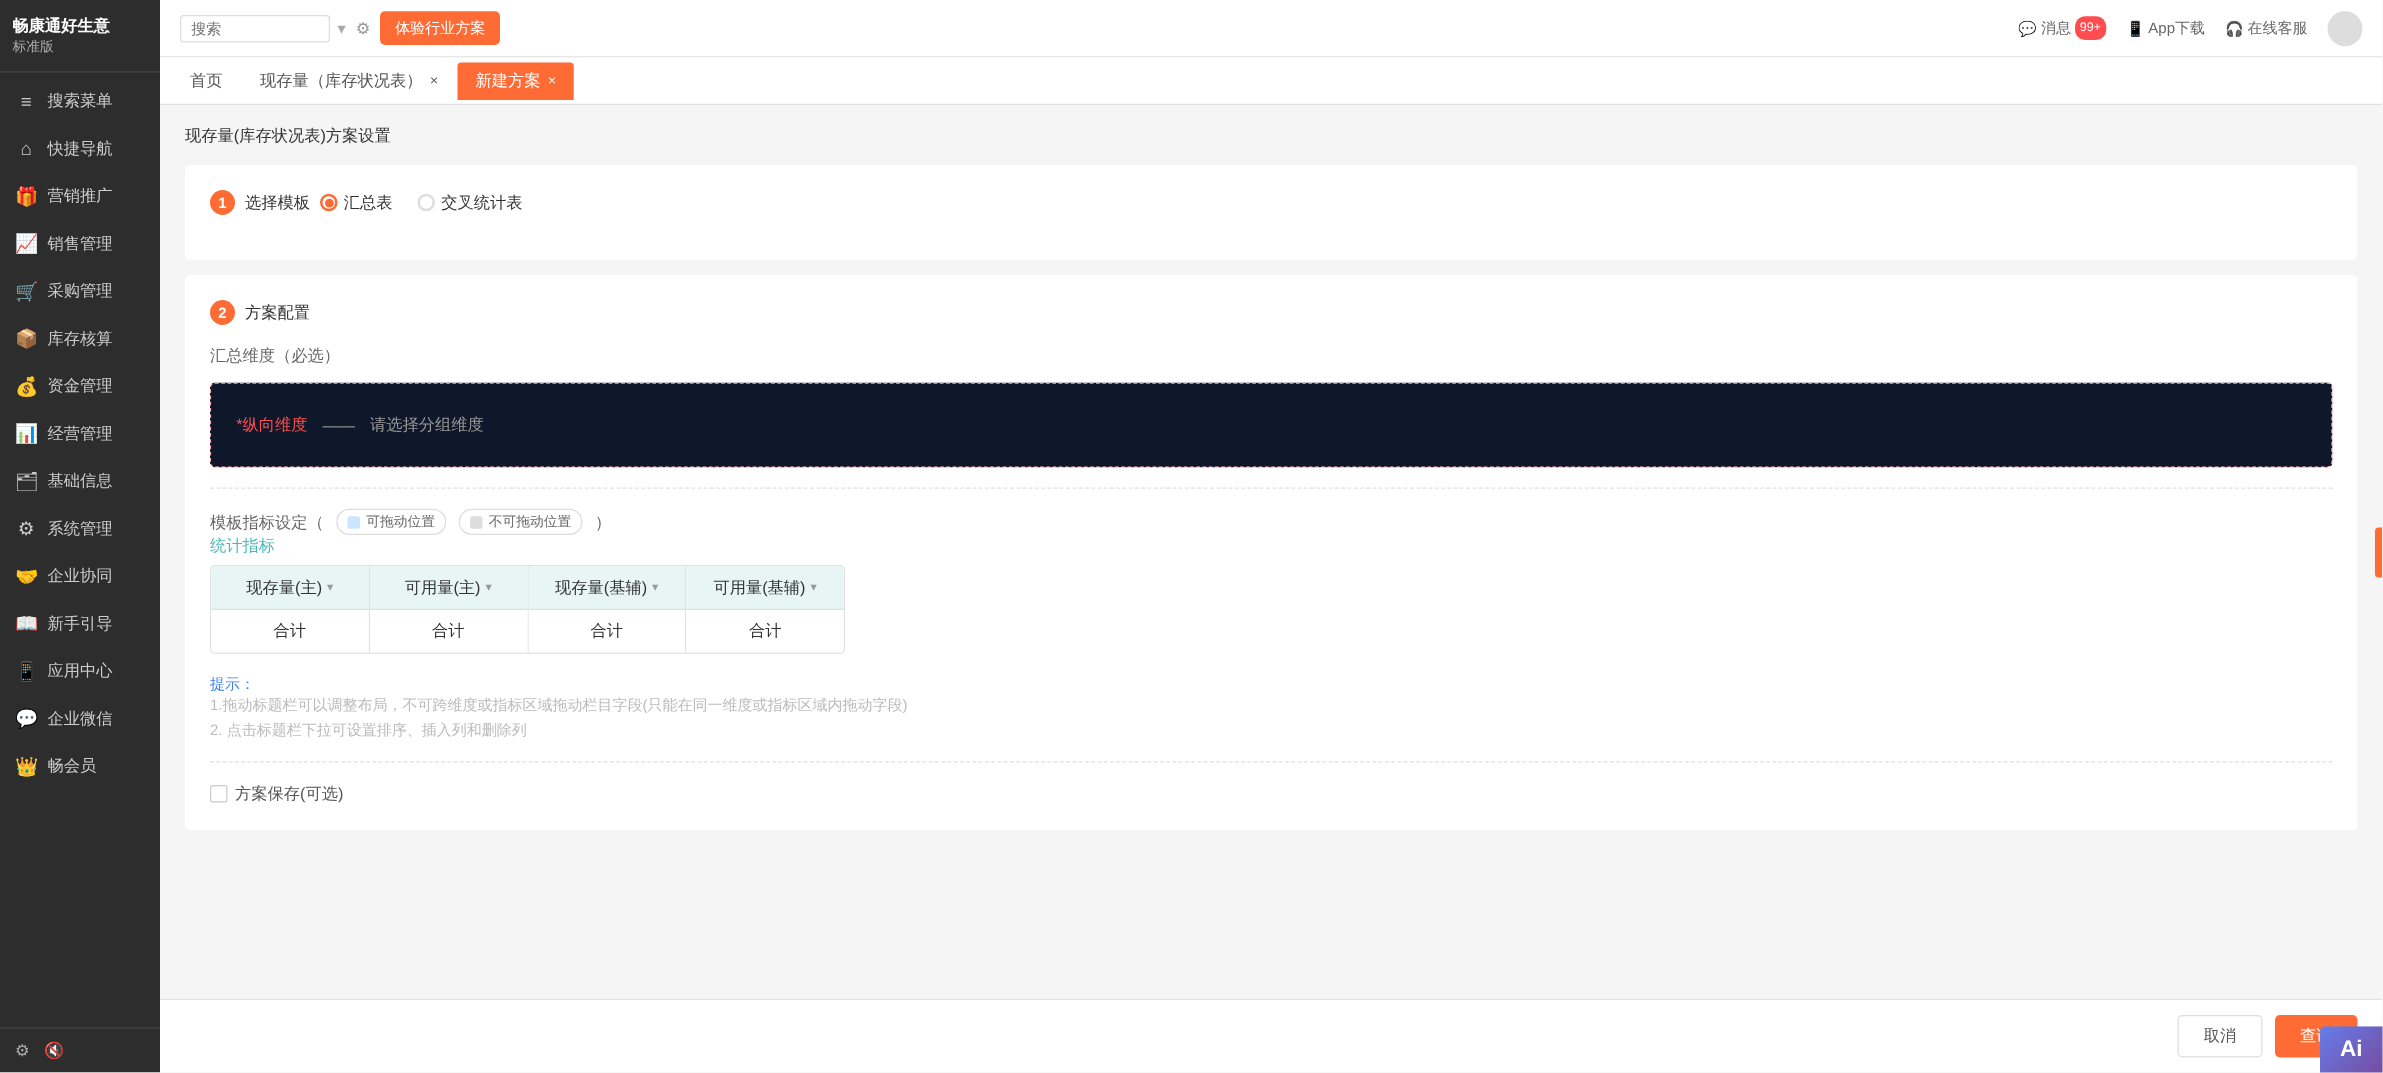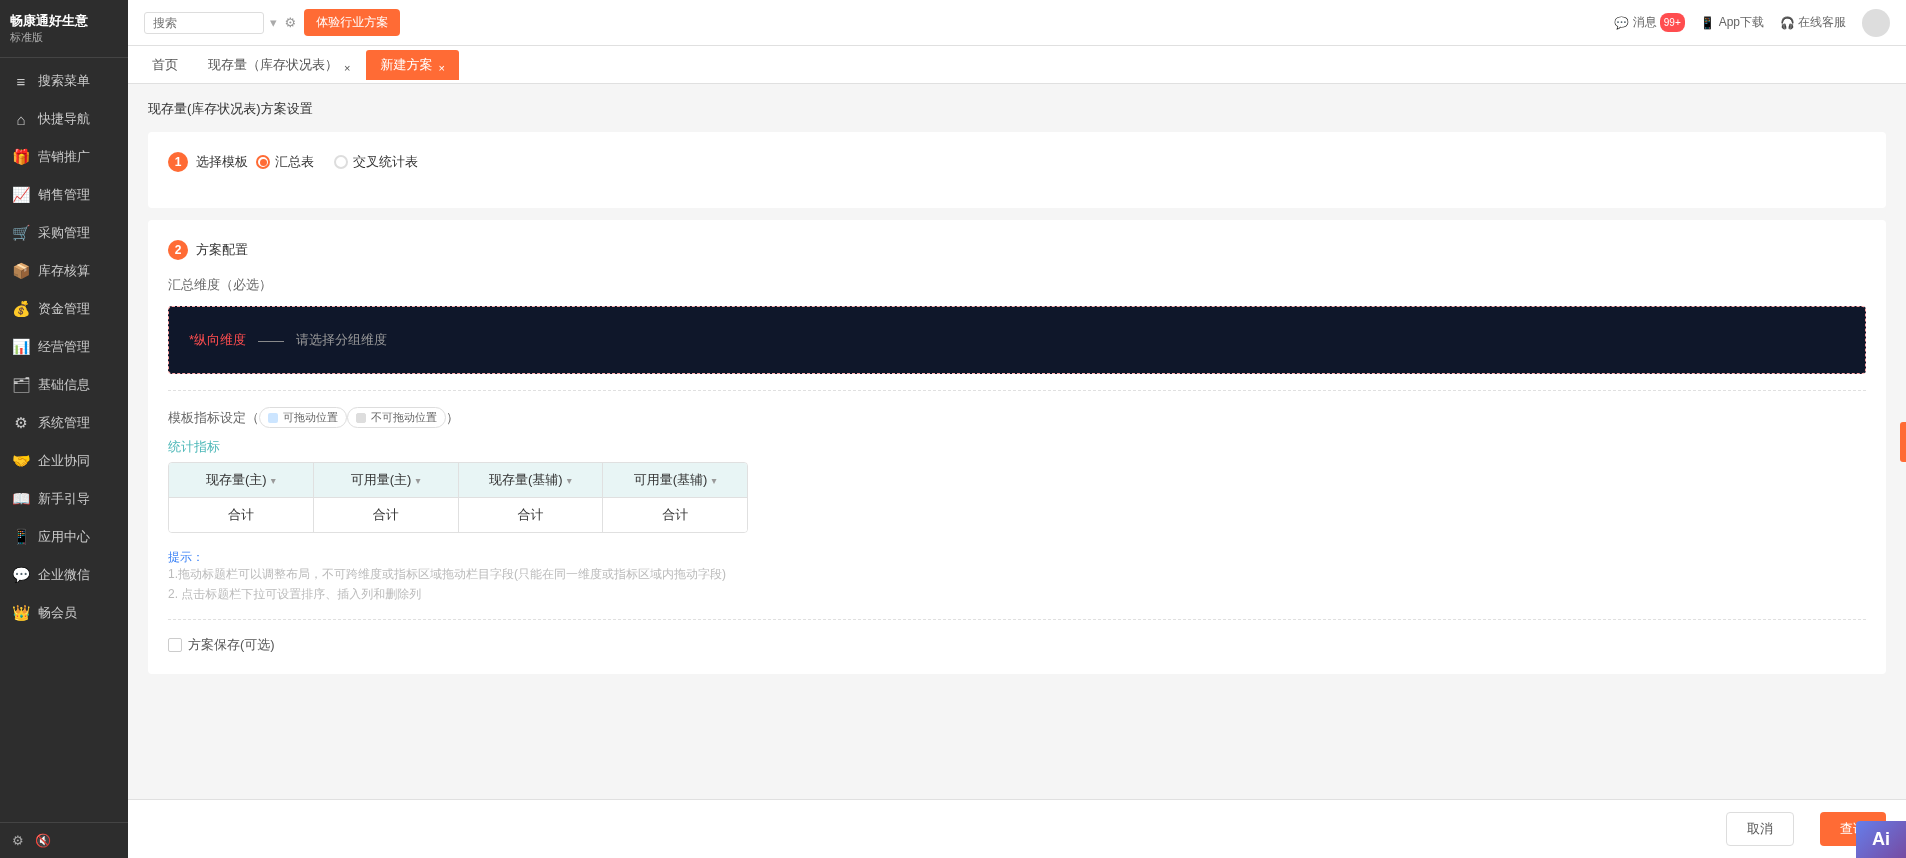--- a/index.html
+++ b/index.html
@@ -128,21 +128,21 @@
       padding: 0 10px;
       flex-shrink: 0;
       gap: 2px;
     }
     .tab {
       padding: 6px 14px;
       font-size: 13px;
       cursor: pointer;
       border-radius: 3px 3px 0 0;
       display: flex;
-      align-items: flex-end;
+      align-items: center;
       gap: 6px;
       color: #555;
     }
     .tab.active {
       background: #ff6b35;
       color: #fff;
     }
     .tab .close-icon { font-size: 11px; cursor: pointer; }
 
     
@@ -256,23 +256,23 @@
       font-size: 13px;
     }
 
     
     .indicator-settings {
       margin-bottom: 16px;
     }
     .indicator-label {
       font-size: 13px;
       color: #666;
-      margin-bottom: 10px;
-      display: flex;
-      align-items: center;
+      display: flex;
+      align-items: center;
+      gap: 10px;
     }
     .toggle-chip {
       display: inline-flex;
       align-items: center;
       gap: 5px;
       border: 1px solid #ddd;
       border-radius: 12px;
       padding: 2px 8px;
       font-size: 11px;
       color: #666;
@@ -292,21 +292,21 @@
     
     .stats-header-label {
       color: #4db8b8;
       font-size: 13px;
       margin-bottom: 6px;
     }
     .stats-table {
       border: 1px solid #e0e0e0;
       border-radius: 4px;
       overflow: hidden;
-      width: 580px;
+      width: 508px;
     }
     .stats-table-header {
       display: flex;
     }
     .stats-col {
       flex: 1;
       border-right: 1px solid #e0e0e0;
       text-align: center;
     }
     .stats-col:last-child { border-right: none; }
@@ -362,21 +362,21 @@
       cursor: pointer;
     }
 
     
     .footer {
       background: #fff;
       border-top: 1px solid #e0e0e0;
       padding: 12px 20px;
       display: flex;
       justify-content: flex-end;
-      gap: 26px;
+      gap: 10px;
       flex-shrink: 0;
     }
     .btn-cancel {
       border: 1px solid #ddd;
       background: #fff;
       border-radius: 4px;
       padding: 7px 20px;
       font-size: 13px;
       cursor: pointer;
       color: #555;

